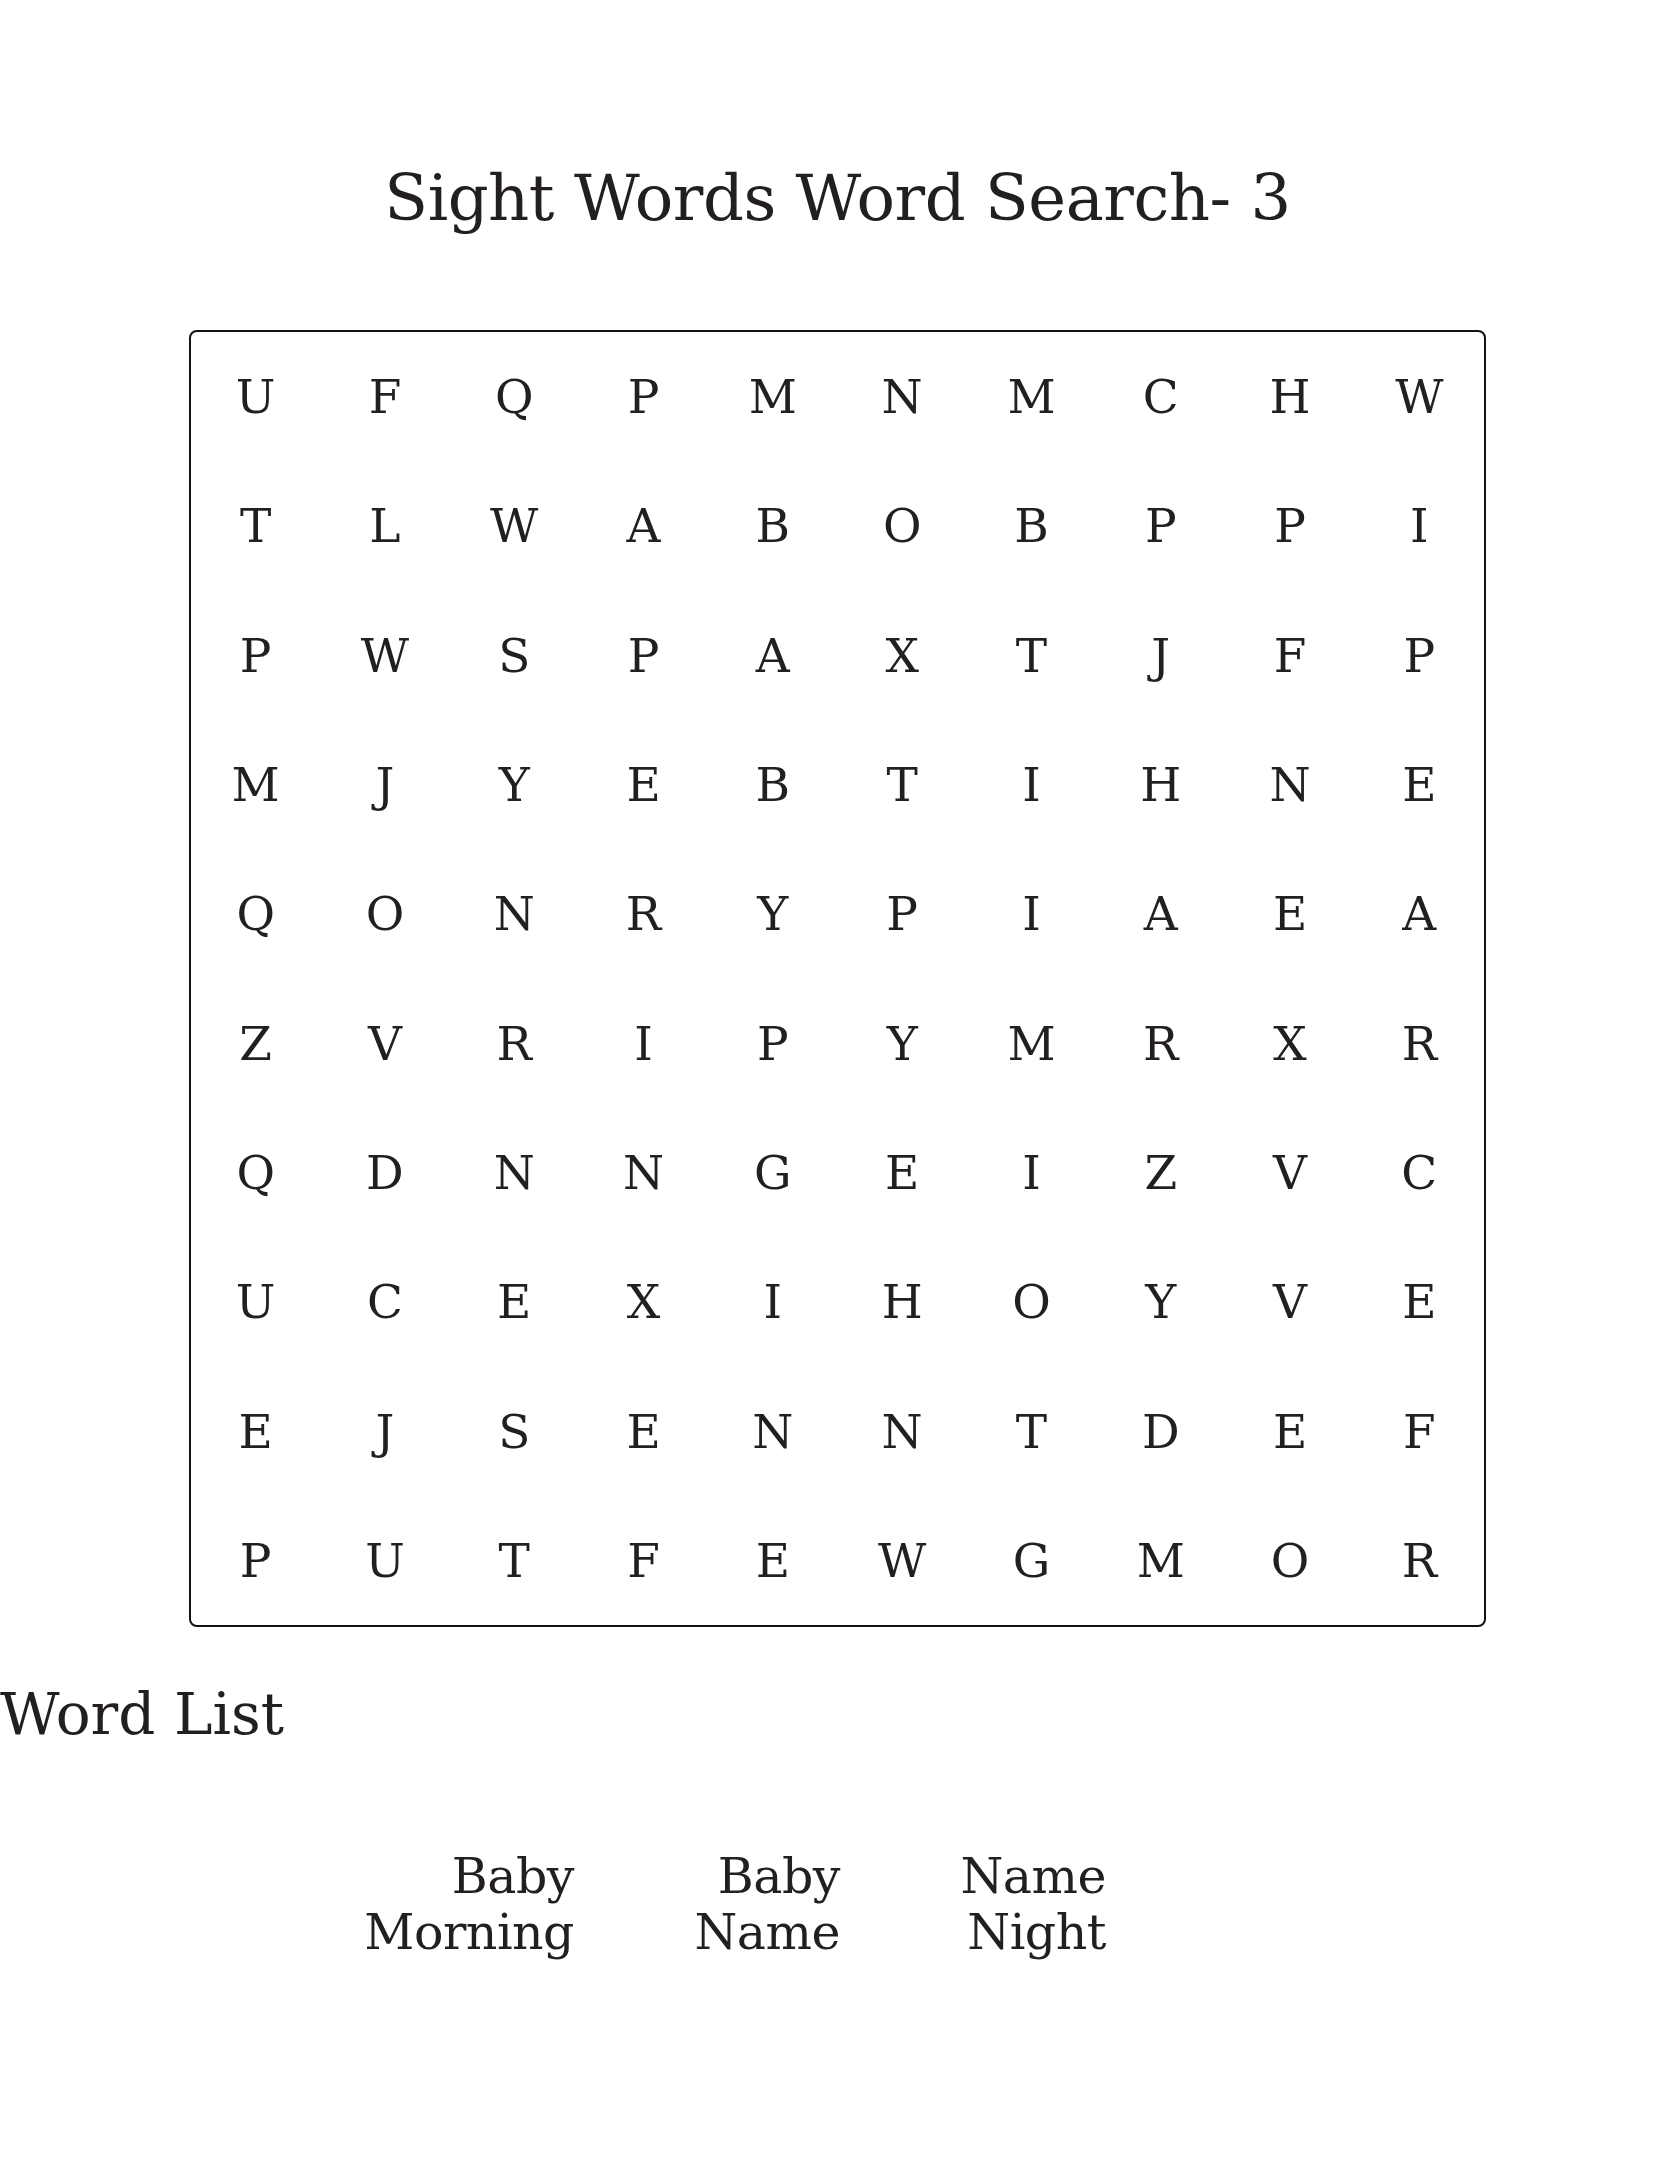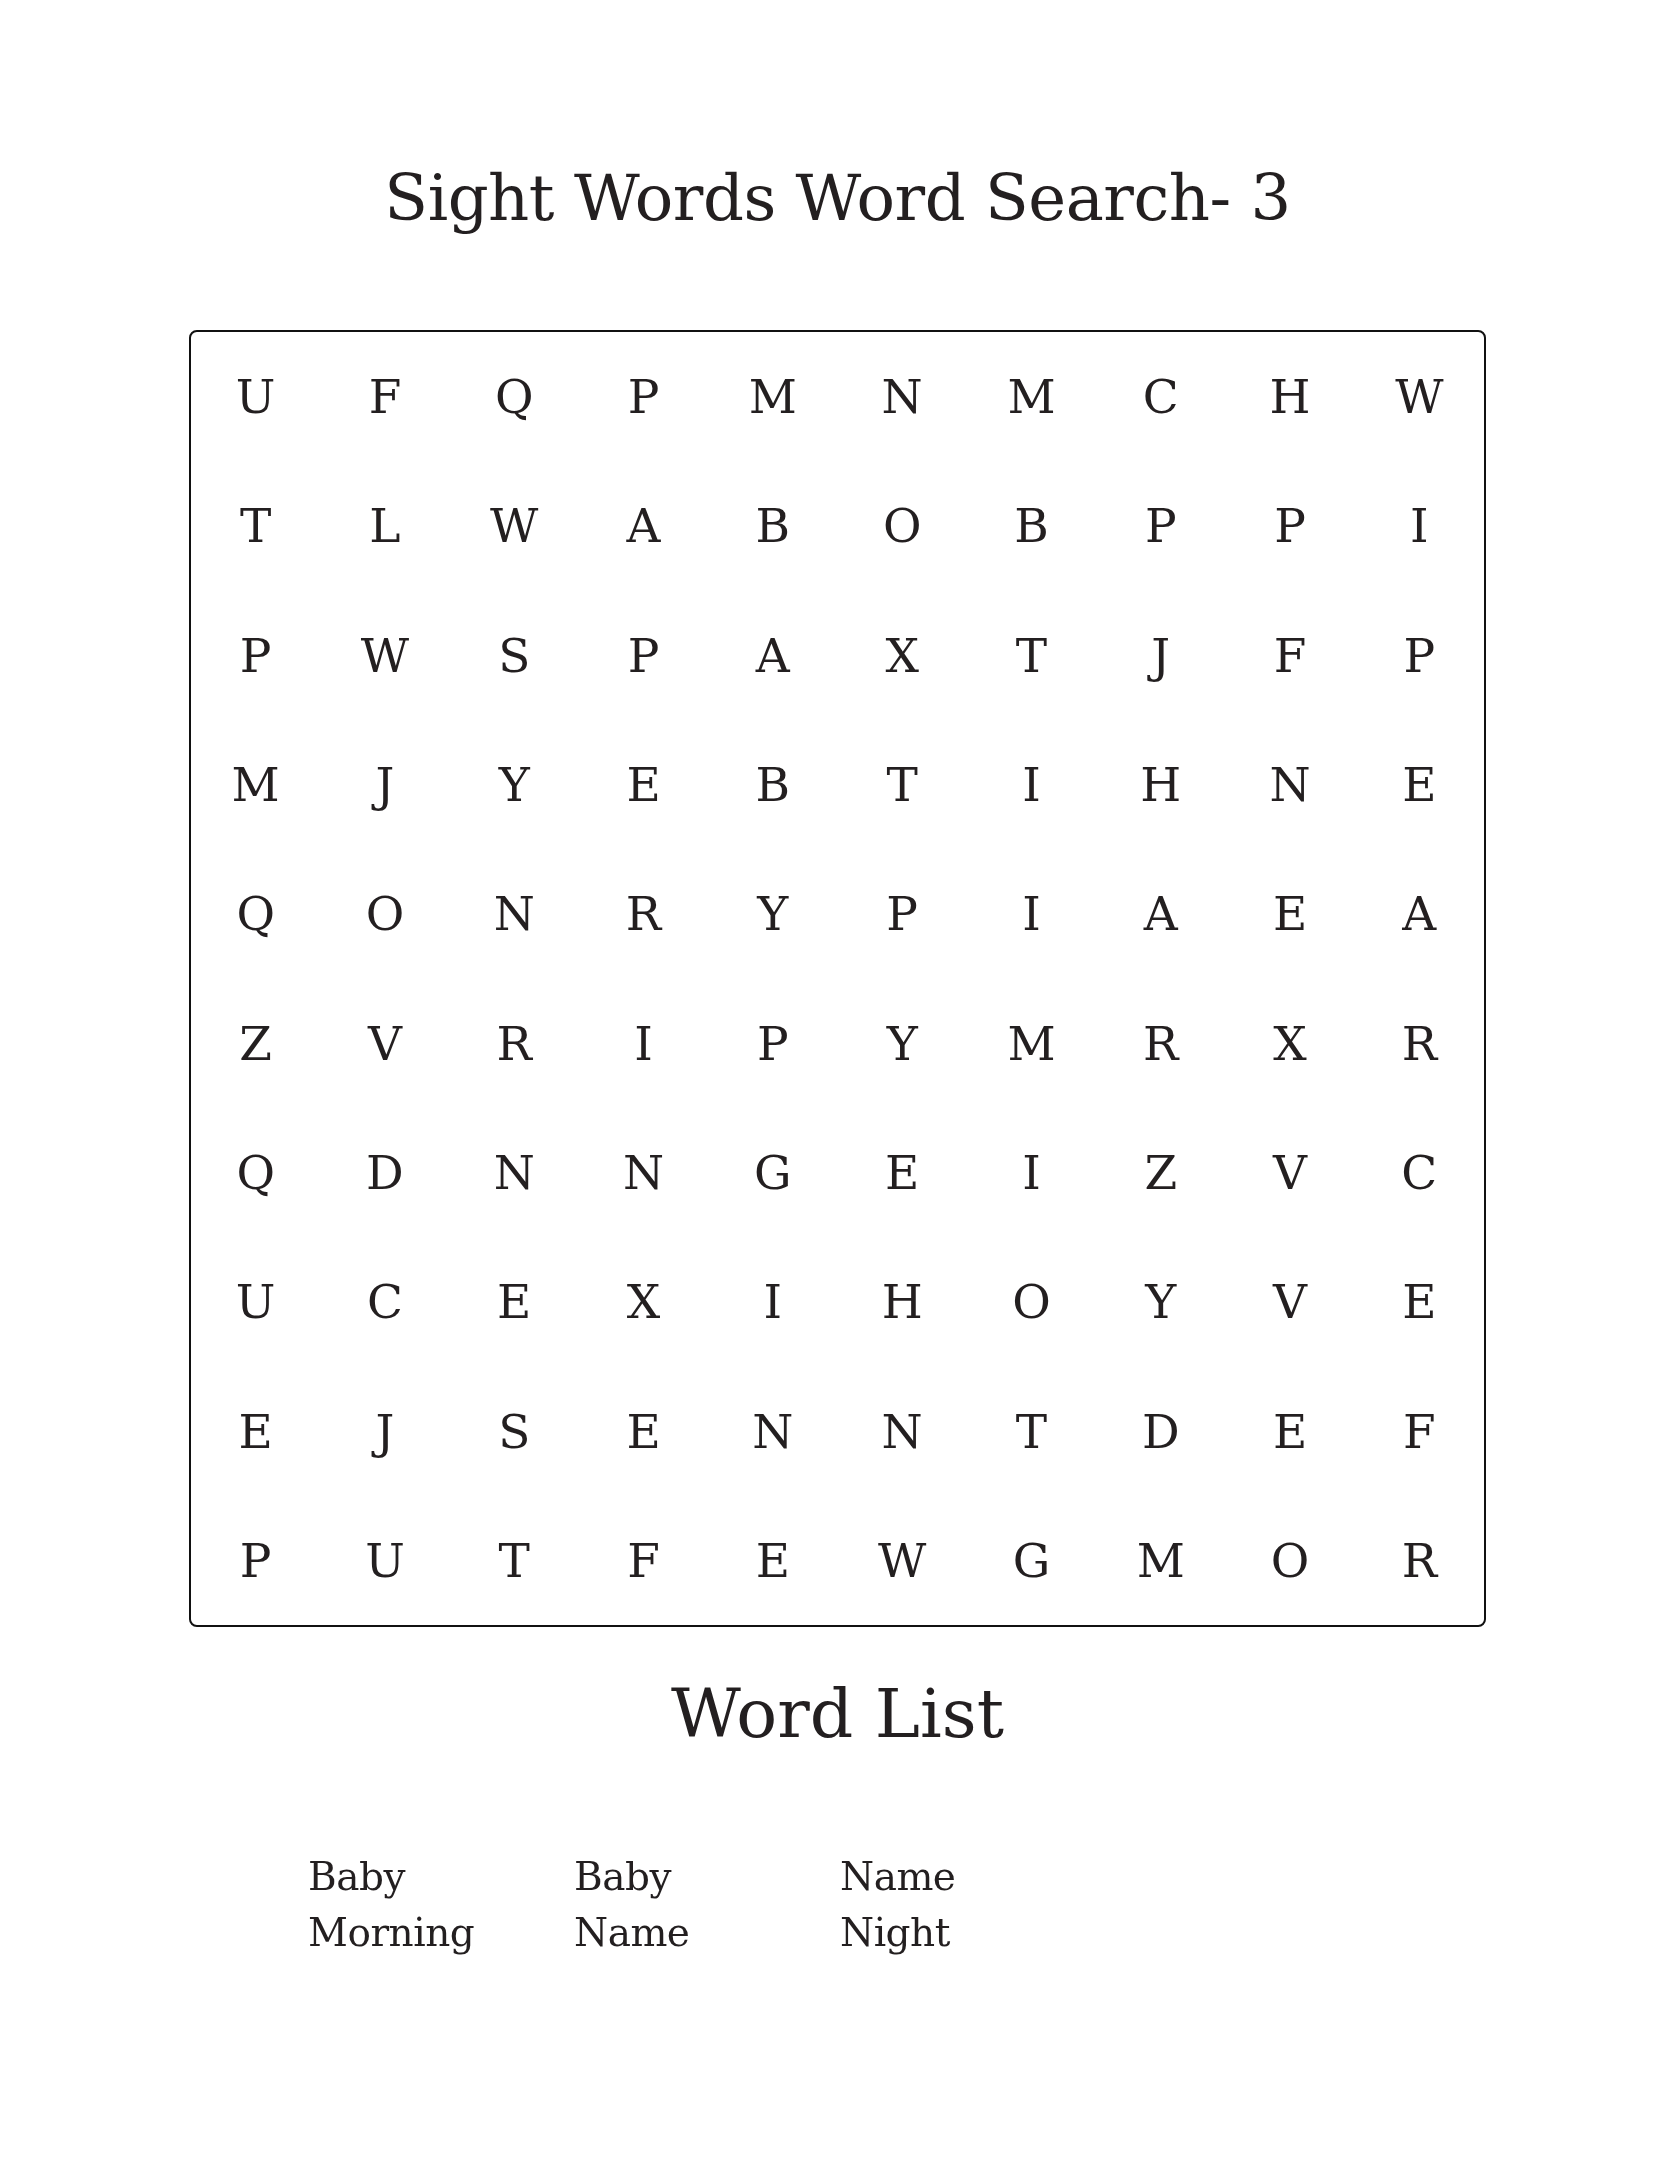--- a/index.html
+++ b/index.html
@@ -52,40 +52,40 @@
       align-items: center;
       justify-content: center;
       font-size: 47px;
       line-height: 1;
     }
     .wordlist-title {
       position: absolute;
       left: 0;
       width: 1675px;
       top: 1683px;
-      text-align: center;
-      font-size: 68px;
+      font-size: 58px;
       line-height: 62px;
     }
     .wordlist {
       position: absolute;
       left: 308px;
       top: 1849px;
       width: 1164px;
     }
     .wordlist-row {
       display: flex;
       height: 56px;
     }
     .word {
       width: 266px;
-      font-size: 39px;
+      font-size: 49px;
       line-height: 56px;
       white-space: nowrap;
       letter-spacing: -0.5px;
+      text-align: right;
     }
   </style>
 </head>
 <body>
 
 <div class="title">Sight Words Word Search- 3</div>
 
 <div class="puzzle-box">
   <div class="grid" id="grid">
       <div class="cell">U</div>

